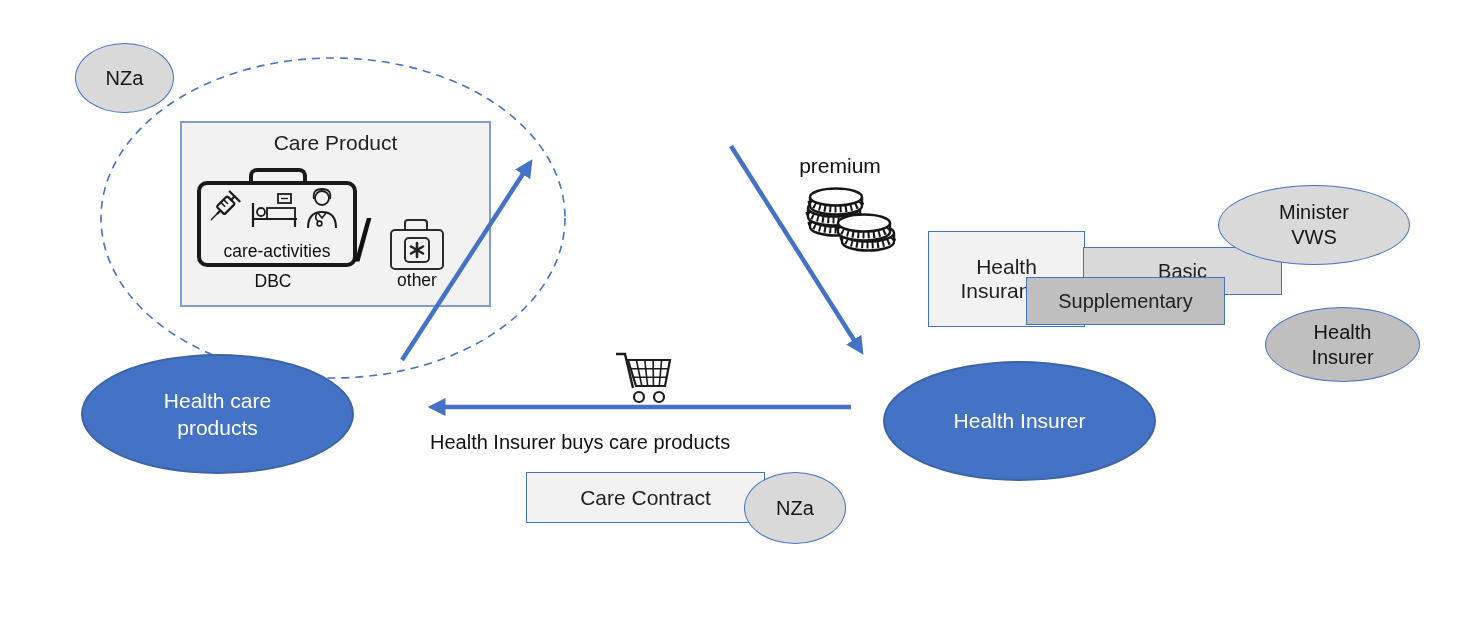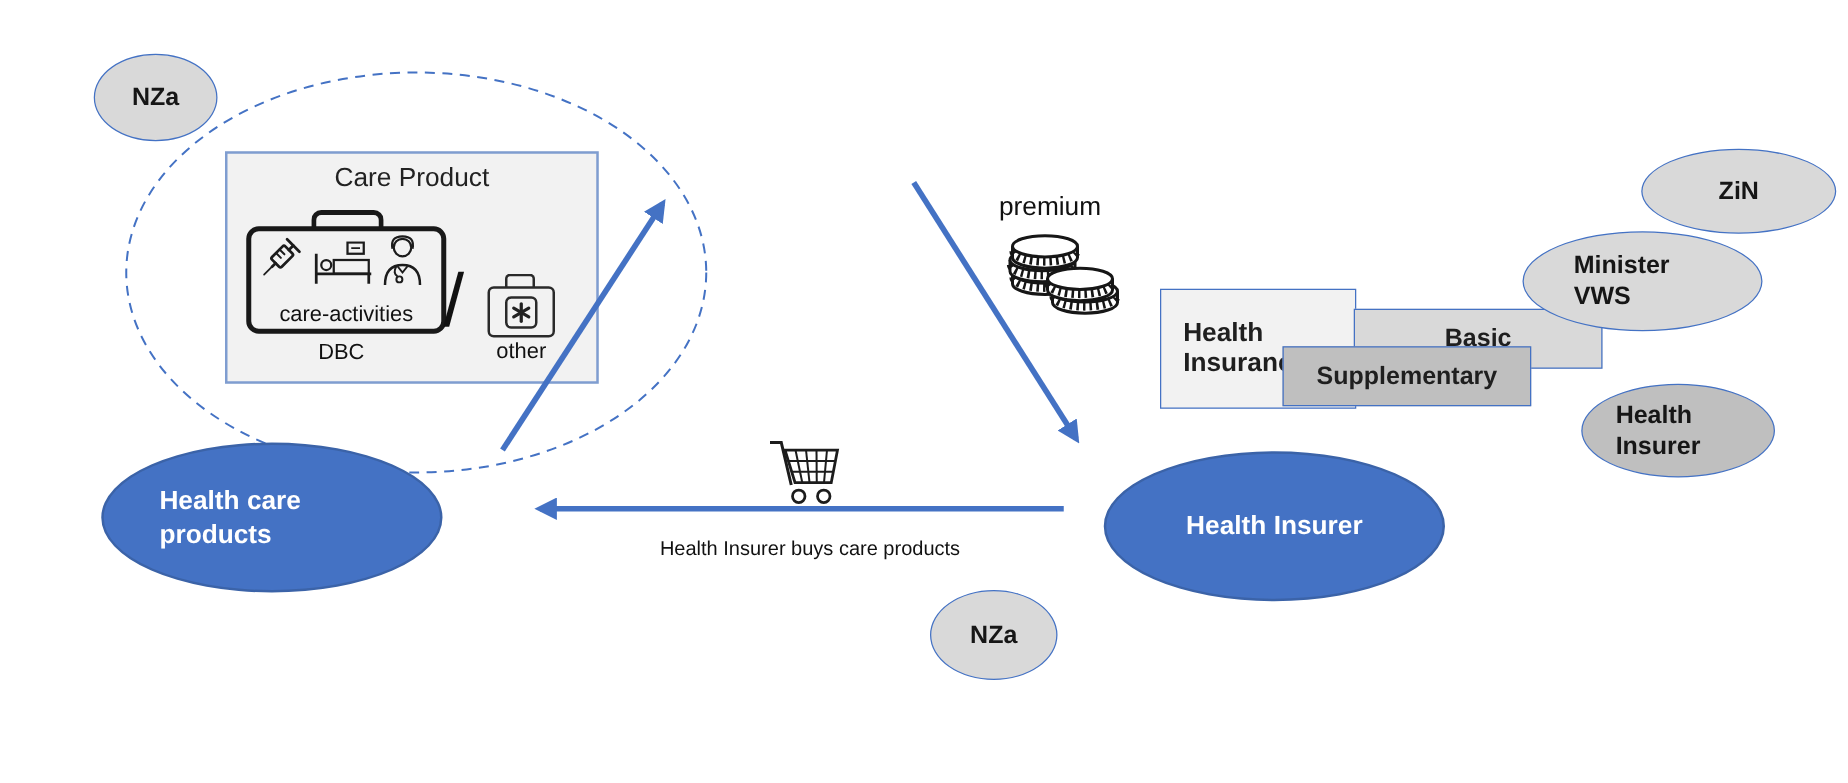--- a/index.html
+++ b/index.html
@@ -5,21 +5,21 @@
   :root{
     --accent:#4472c4; --accent-dark:#3b63a8; --gray-light:#d9d9d9;
     --gray-mid:#bfbfbf; --panel:#f2f2f2; --ink:#1f1f1f;
   }
   html,body{margin:0;padding:0;background:#fff;}
   .canvas{
     position:relative; width:1478px; height:626px; background:#ffffff;
     font-family:"Liberation Sans", sans-serif; color:var(--ink); overflow:hidden;
   }
   .abs{position:absolute;}
-  .center{display:flex;align-items:center;justify-content:center;font-weight:bold;}
+  .center{display:flex;align-items:center;justify-content:center;text-align:center;}
   .ellipse{border-radius:50%;}
   .gray-ell{background:var(--gray-light); border:1.5px solid var(--accent); font-size:20px; color:#161616;}
   .gray-ell-dark{background:var(--gray-mid); border:1.5px solid var(--accent); font-size:20px; color:#161616;}
   .blue-ell{background:var(--accent); border:2px solid var(--accent-dark); color:#ffffff; font-size:21px; line-height:1.3;}
   .bluebox{border:1.5px solid var(--accent);}
   .layer{position:absolute;left:0;top:0;pointer-events:none;}
   .arrow{stroke:var(--accent); stroke-width:4.5; fill:none;}
   .dashed-ell{stroke:var(--accent); stroke-width:1.6; fill:none; stroke-dasharray:8 6;}
   marker path{fill:var(--accent);}
   .ink-stroke{stroke:#1c1c1c; fill:none;}
@@ -37,21 +37,21 @@
 </style>
 </head>
 <body>
 
 <div class="canvas">
 
   <svg class="layer" width="1478" height="626">
     <ellipse class="dashed-ell" cx="333" cy="218" rx="232" ry="160"></ellipse>
   </svg>
 
-  <div class="abs cp-box" style="left:180px;top:121px;width:295px;height:182px;">
+  <div class="abs cp-box" style="left:180px;top:121px;width:295px;height:182px;padding-left:12px;">
     <div class="abs cp-title" style="left:0;top:8px;width:100%;text-align:center;">Care Product</div>
 
     <div class="abs case-handle" style="left:67px;top:45px;width:50px;height:20px;"></div>
     <div class="abs case" style="left:15px;top:58px;width:152px;height:78px;">
       <svg class="abs" style="left:3px;top:2px;" width="40" height="40">
         <g class="ink-stroke" transform="rotate(45 20 20)" stroke-linecap="round">
           <line x1="13" y1="5" x2="27" y2="5" stroke-width="2.2"></line>
           <line x1="20" y1="5" x2="20" y2="10" stroke-width="2.2"></line>
           <rect x="14.5" y="10" width="11" height="15" rx="1.5" stroke-width="2.2"></rect>
           <line x1="14.5" y1="15" x2="20" y2="15" stroke-width="1.6"></line>
@@ -115,40 +115,40 @@
   <div class="abs bluebox center" style="left:928px;top:231px;width:155px;height:94px;background:var(--panel);font-size:21px;">
     <span style="width:120px;">Health Insurance</span>
   </div>
   <div class="abs bluebox center" style="left:1083px;top:231px;width:197px;height:46px;background:var(--gray-light);font-size:20px;margin-top:16px;">
     <span>Basic</span>
   </div>
   <div class="abs bluebox center" style="left:1026px;top:277px;width:197px;height:46px;background:var(--gray-mid);font-size:20px;">
     <span>Supplementary</span>
   </div>
 
-  <div class="abs ellipse gray-ell center" style="left:1313px;top:119px;width:154px;height:66px;">
-    <span>ZiN</span>
-  </div>
 
   <div class="abs ellipse gray-ell center" style="left:1218px;top:185px;width:190px;height:78px;line-height:1.25;">
     <span style="width:110px;">Minister VWS</span>
   </div>
 
   <div class="abs ellipse gray-ell-dark center" style="left:1265px;top:307px;width:153px;height:73px;line-height:1.25;">
     <span style="width:100px;">Health Insurer</span>
   </div>
 
   <div class="abs ellipse blue-ell center" style="left:883px;top:361px;width:269px;height:116px;">
     <span>Health Insurer</span>
   </div>
 
   <div class="abs flow-lab" style="left:780px;top:154px;width:120px;text-align:center;">premium</div>
 
-  <div class="abs" style="left:430px;top:431px;width:436px;text-align:center;font-size:16px;color:#111;">Health Insurer buys care products</div>
+  <div class="abs" style="left:430px;top:431px;width:436px;font-size:20px;color:#111;">Health Insurer buys care products</div>
 
+  <div class="abs bluebox center" style="left:526px;top:472px;width:237px;height:49px;background:var(--panel);font-size:21px;">
+    <span>Care Contract</span>
+  </div>
 
   <div class="abs ellipse gray-ell center" style="left:744px;top:472px;width:100px;height:70px;">
     <span>NZa</span>
   </div>
 
   <svg class="layer" width="1478" height="626">
     <defs>
       <marker id="arrowhead" viewBox="0 0 10 10" refX="7.5" refY="5" markerWidth="4" markerHeight="4" orient="auto-start-reverse">
         <path d="M0,0 L10,5 L0,10 z"></path>
       </marker>

